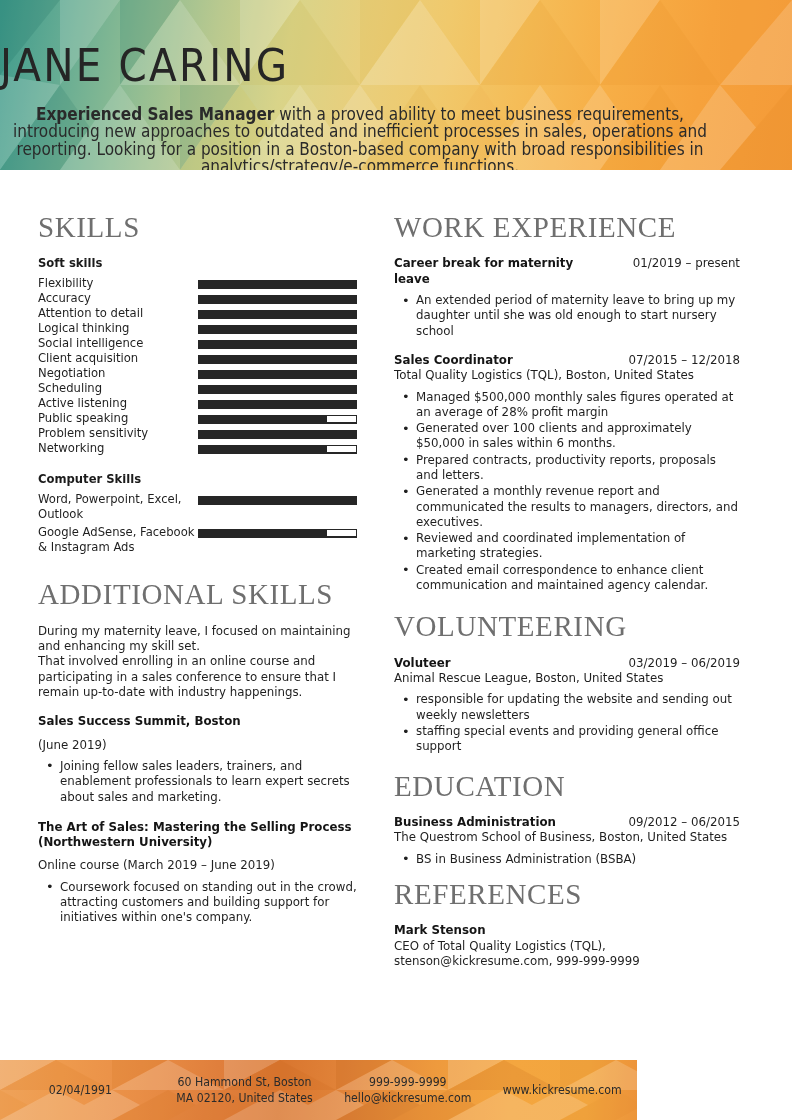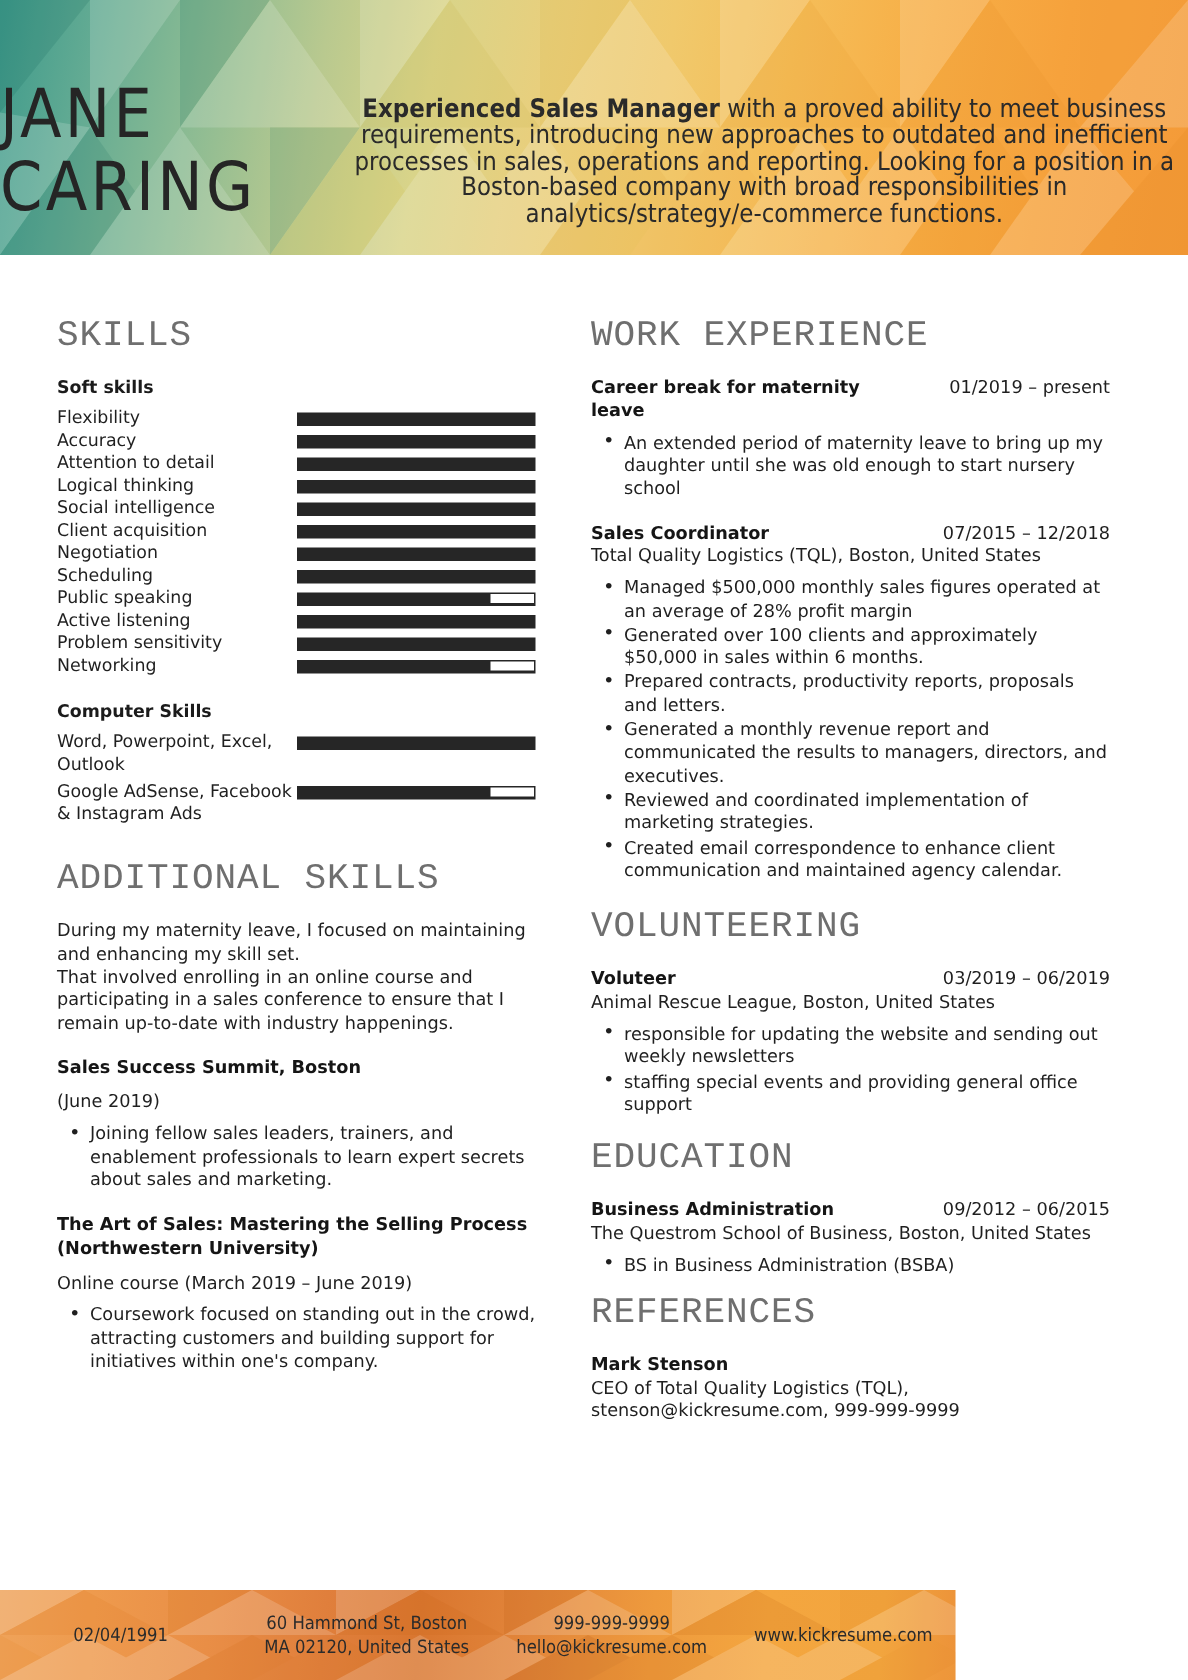--- a/index.html
+++ b/index.html
@@ -21,23 +21,23 @@
       #3f9b8c 0%, #63ab93 8%, #8bbb93 17%,
       #b9c98f 27%, #d9d489 36%, #e8cf7d 45%,
       #f0c96c 55%, #f5bd58 65%, #f7ae46 76%,
       #f6a23c 87%, #f49a38 100%);
   }
   .header .tris { position:absolute; inset:0; }
   .header .tris svg { display:block; width:792px; height:170px; }
   .header-inner {
     position:relative; z-index:3;
     width:100%; height:100%;
-    display:flex; 
-    align-items:center; justify-content:flex-start;
-    padding-top:32px;
+    display:flex; flex-direction:column;
+    align-items:flex-start; justify-content:flex-start;
+    padding-top:42px;
   }
   .name {
     font-family:"DejaVu Sans Condensed","Liberation Sans", sans-serif;
     font-size:45px; font-weight:300; letter-spacing:2.2px;
     color:#252525; line-height:1.08;
     text-transform:uppercase;
   }
   .summary {
     margin-top:15px;
     width:720px;
@@ -55,22 +55,22 @@
     width:792px; height:890px;
     display:flex;
     padding:42px 34px 0 38px;
     gap:26px;
   }
   .col { position:relative; }
   .col-left  { width:330px; }
   .col-right { width:346px; }
 
   .section-title {
-    font-family:Liberation Mono, monospace;
-    font-size:24px; font-weight:300; letter-spacing:0.6px;
+    font-family:Liberation Serif, serif;
+    font-size:29px; font-weight:300; letter-spacing:0.6px;
     color:#6f6f6f; text-transform:uppercase;
     line-height:1.05;
     margin-bottom:14px;
   }
 
   .sub-head {
     font-size:11.6px; font-weight:700; color:#1b1b1b;
     line-height:15px; margin-bottom:5px;
   }
 
@@ -270,31 +270,31 @@
               <div class="bar"></div>
             </div>
           </div>
           <div class="skillrow">
             <div class="lbl">Scheduling</div>
             <div class="barcell">
               <div class="bar"></div>
             </div>
           </div>
           <div class="skillrow">
+            <div class="lbl">Active listening</div>
+            <div class="barcell">
+              <div class="bar"></div>
+            </div>
+          </div>
+          <div class="skillrow">
             <div class="lbl">Public speaking</div>
             <div class="barcell">
               <div class="bar">
                 <div class="gap" style="width: 28.8px;"></div>
               </div>
-            </div>
-          </div>
-          <div class="skillrow">
-            <div class="lbl">Active listening</div>
-            <div class="barcell">
-              <div class="bar"></div>
             </div>
           </div>
           <div class="skillrow">
             <div class="lbl">Problem sensitivity</div>
             <div class="barcell">
               <div class="bar"></div>
             </div>
           </div>
           <div class="skillrow">
             <div class="lbl">Networking</div>

